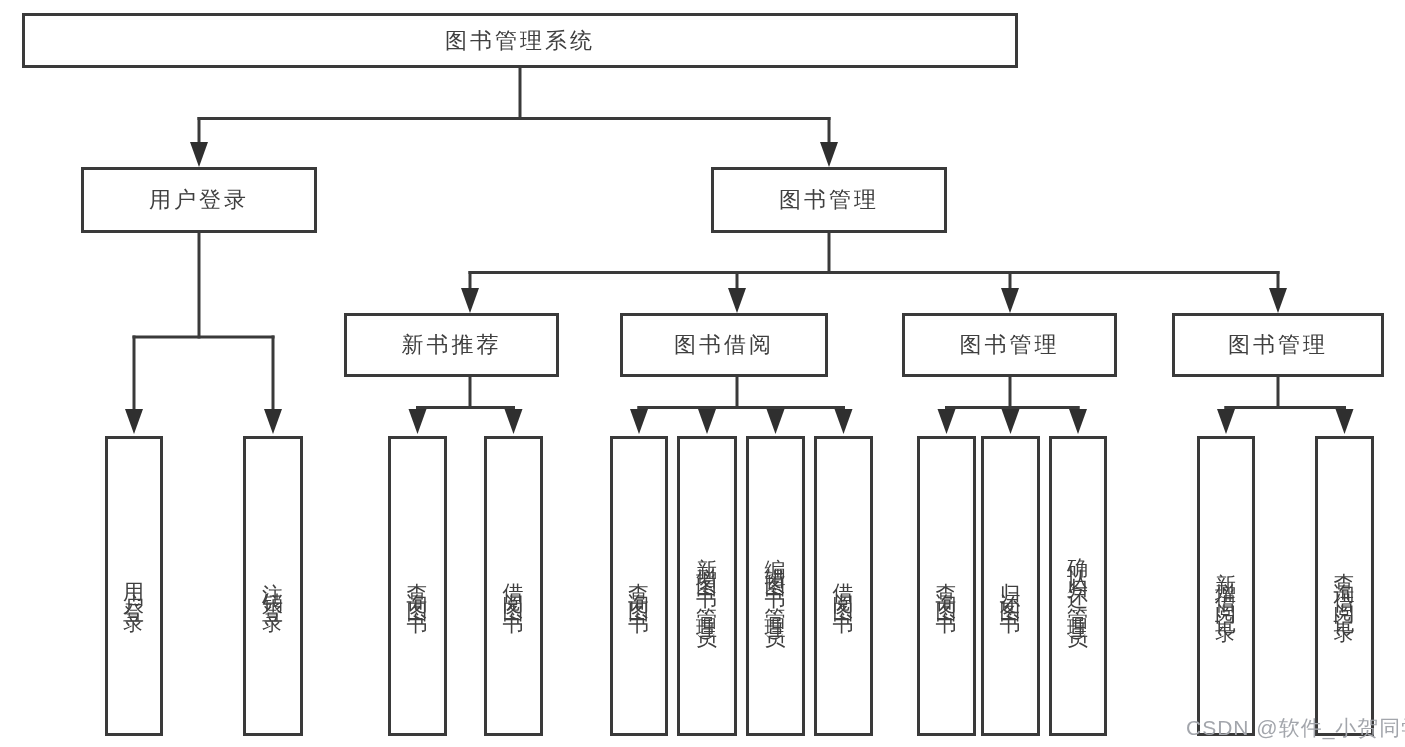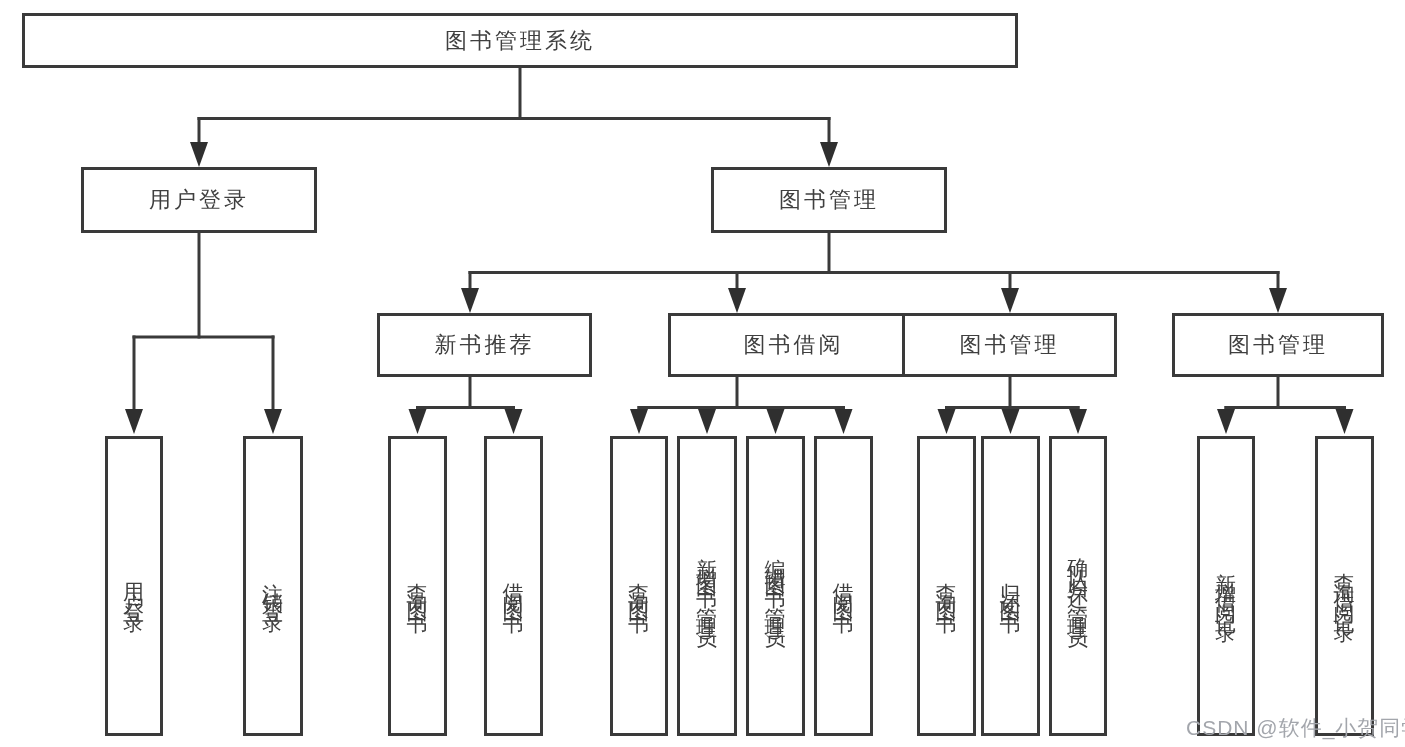--- a/index.html
+++ b/index.html
@@ -135,24 +135,24 @@
     <span>图书管理系统</span>
   </div>
 
   <div class="node" style="left:81px;top:167px;width:236px;height:66px">
     <span>用户登录</span>
   </div>
   <div class="node" style="left:711px;top:167px;width:236px;height:66px">
     <span>图书管理</span>
   </div>
 
-  <div class="node" style="left:377px;top:313px;width:215px;height:64px">
+  <div class="node" style="left:344px;top:313px;width:215px;height:64px">
     <span>新书推荐</span>
   </div>
-  <div class="node" style="left:668px;top:313px;width:251px;height:64px">
+  <div class="node" style="left:620px;top:313px;width:208px;height:64px">
     <span>图书借阅</span>
   </div>
   <div class="node" style="left:902px;top:313px;width:215px;height:64px">
     <span>图书管理</span>
   </div>
   <div class="node" style="left:1172px;top:313px;width:212px;height:64px">
     <span>图书管理</span>
   </div>
 
   <div class="leaf" style="left:105px;width:58px">

